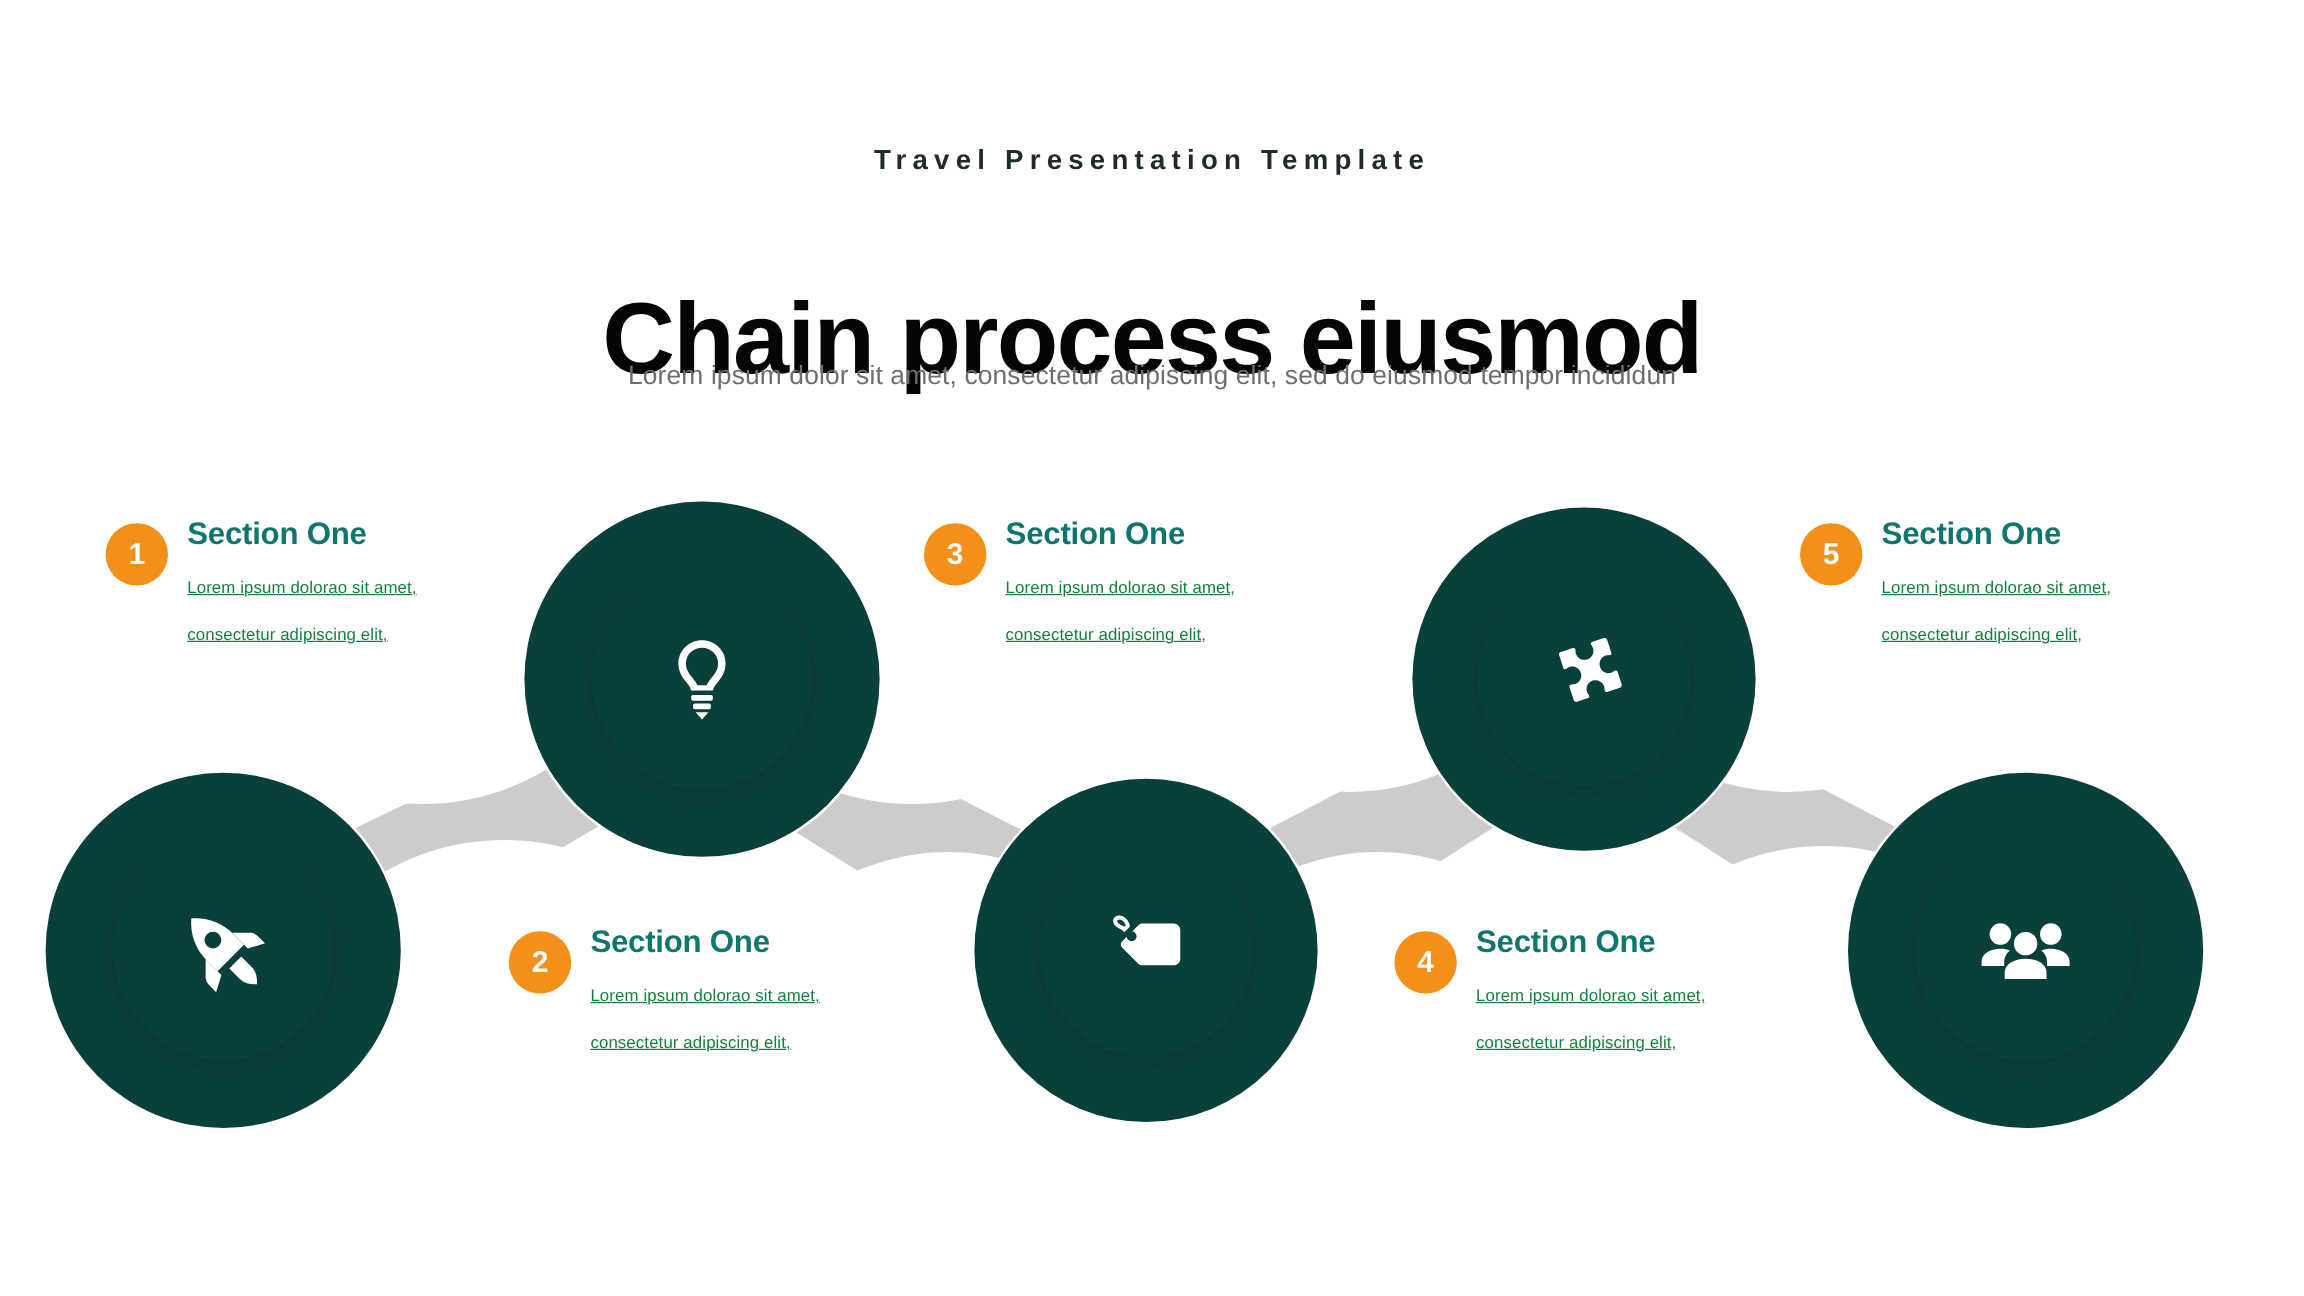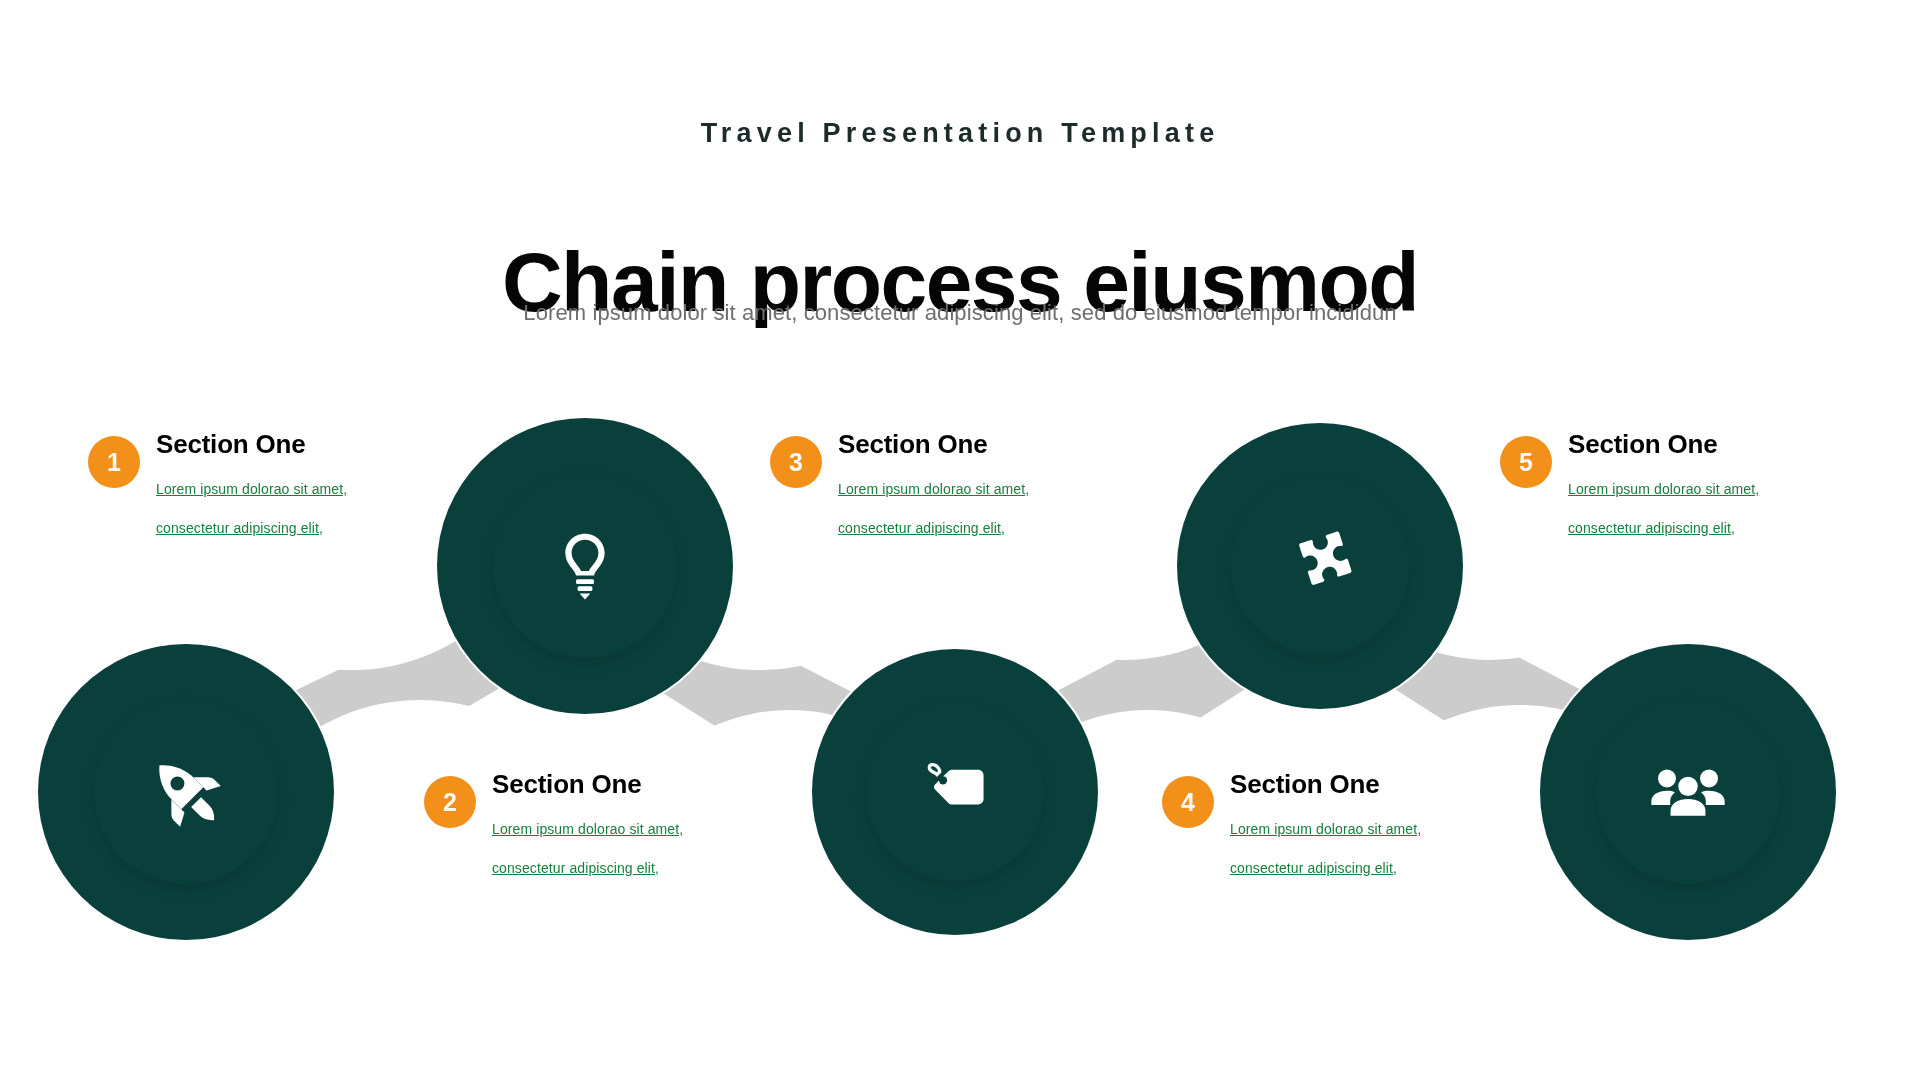--- a/index.html
+++ b/index.html
@@ -22,21 +22,21 @@
     left: 0;
     top: 0;
     width: 1920px;
     text-align: center;
   }
   #eyebrow {
     position: absolute;
     left: 0;
     top: 118px;
     width: 1920px;
-    font-size: 27px;
+    font-size: 23px;
     font-weight: 700;
     letter-spacing: 5.2px;
     color: #1d2b2a;
     line-height: 30px;
   }
   #title {
     position: absolute;
     left: 0;
     top: 178px;
     width: 1920px;
@@ -119,21 +119,21 @@
     line-height: 1;
     margin-top: 8px;
   }
   .step-body {
     flex: 1 1 auto;
     padding-top: 0;
   }
   .step-title {
     font-size: 26px;
     font-weight: 800;
-    color: #000000;
+    color: #0f766e;
     line-height: 32px;
     letter-spacing: -0.2px;
     margin: 0 0 10px 0;
   }
   .step-desc {
     font-size: 14px;
     font-weight: 400;
     color: #15803d;
     line-height: 39px;
     letter-spacing: 0.1px;

